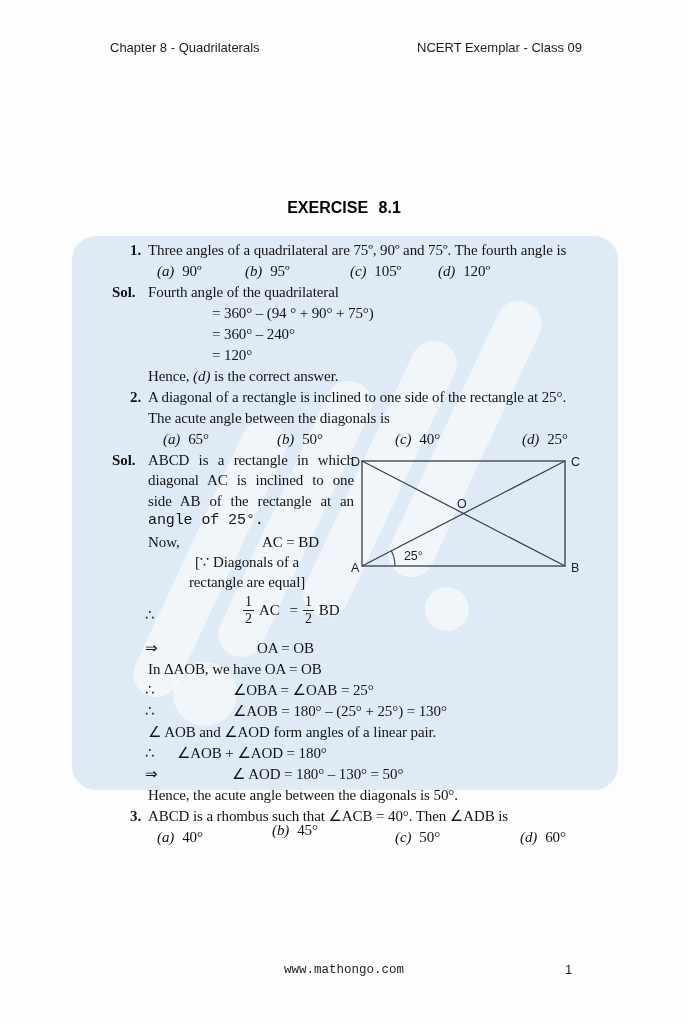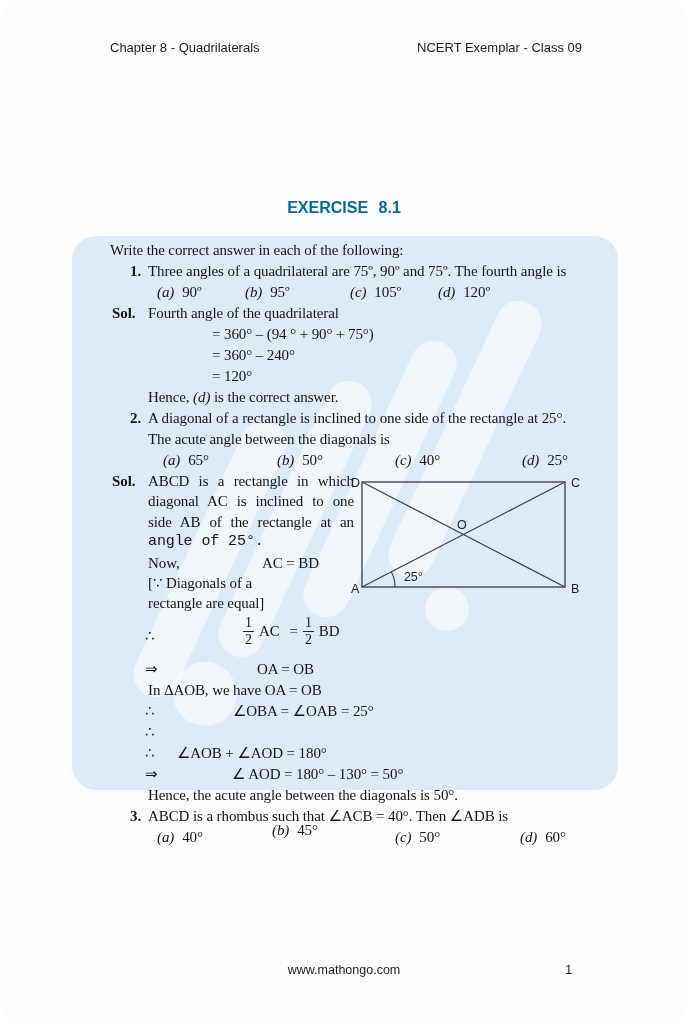--- a/index.html
+++ b/index.html
@@ -3,21 +3,21 @@
 <meta charset="utf-8">
 <style>
   html,body{margin:0;padding:0;background:#ffffff;}
   .page{position:relative;width:688px;height:1024px;background:#fdfdfe;overflow:hidden;
         font-family:"Liberation Serif",serif;color:#141414;border-radius:22px;}
   
   .header{position:absolute;top:40px;left:110px;right:106px;display:flex;justify-content:space-between;
           font-family:"Liberation Sans",sans-serif;font-size:13px;color:#1d1d1d;}
   
   .title{position:absolute;top:199px;left:0;right:0;text-align:center;
-         font-family:"Liberation Sans",sans-serif;font-weight:bold;font-size:16px;word-spacing:6px;color:#0369a1;}
+         font-family:"Liberation Sans",sans-serif;font-weight:bold;font-size:16px;word-spacing:6px;color:#000000;}
   
   .bluebox{position:absolute;left:72px;top:236px;width:546px;height:554px;background:#dfeaf7;
            border-radius:24px;overflow:hidden;}
   .wm-bar{position:absolute;width:46px;height:300px;border-radius:26px;background:rgba(255,255,255,0.55);
           transform:rotate(25deg);}
   .wm-dot{position:absolute;border-radius:50%;background:rgba(255,255,255,0.55);}
   
   .content{position:absolute;left:110px;top:240px;width:478px;font-size:15px;line-height:21px;
            letter-spacing:-0.1px;}
   .line{white-space:nowrap;}
@@ -28,38 +28,38 @@
   .opt{position:absolute;white-space:nowrap;text-align:right;}
   .opt .ol{font-style:italic;margin-right:8px;}
   .eq{padding-left:102px;}
   
   .twocol{position:relative;height:142px;margin-left:38px;line-height:20.4px;}
   .twocol .sol-label{left:-36px;top:0;}
   .jline{width:206px;text-align:justify;text-align-last:justify;}
   .jline.last{text-align-last:left;font-family:Liberation Mono, monospace;}
   .nowrow{position:relative;width:206px;}
   .nowexpr{position:absolute;left:114px;}
-  .bracketline{width:198px;text-align:left;}
+  .bracketline{width:198px;text-align:center;}
   
   .mrow{position:relative;height:21px;}
   .msym{position:absolute;left:35px;}
   .mexpr{position:absolute;white-space:nowrap;}
   .frac-row{height:46px;}
   .frac-row .msym{top:13px;}
   .frac-row .mexpr{top:2px;left:133px;display:inline-flex;align-items:center;}
   .frac{display:inline-flex;flex-direction:column;align-items:center;line-height:1.15;font-size:14px;}
   .frac .den{border-top:1.2px solid #222;padding:0 2px;}
   .fgap{margin:0 5px;}
   
   .diagram{position:absolute;left:202px;top:1px;}
   .diagram text{font-family:"Liberation Sans",sans-serif;font-size:12.5px;fill:#222;}
   .it{font-style:italic;}
   
   .footer-site{position:absolute;top:963px;left:0;right:0;text-align:center;
-               font-family:Liberation Sans, sans-serif;font-size:12.5px;color:#1d1d1d;}
+               font-family:Liberation Mono, monospace;font-size:12.5px;color:#1d1d1d;}
   .footer-page{position:absolute;top:962px;left:565px;font-family:"Liberation Sans",sans-serif;
                font-size:13px;color:#1d1d1d;}
 </style>
 </head>
 <body>
 
 <div class="page">
 
   <div class="header">
     <span>Chapter 8 - Quadrilaterals</span>
@@ -72,21 +72,20 @@
     <div class="wm-bar" style="left:115px;top:173px;"></div>
     <div class="wm-bar" style="left:200px;top:133px;"></div>
     <div class="wm-bar" style="left:285px;top:93px;"></div>
     <div class="wm-bar" style="left:370px;top:53px;"></div>
     <div class="wm-dot" style="left:101px;top:426px;width:64px;height:64px;"></div>
     <div class="wm-dot" style="left:353px;top:351px;width:44px;height:44px;"></div>
   </div>
 
   <div class="content">
 
-    <div class="line">Write the correct answer in each of the following:</div>
 
     <div class="line qrow">
       <span class="qnum">1.</span>
       <span>Three angles of a quadrilateral are 75º, 90º and 75º. The fourth angle is</span>
     </div>
     <div class="opt-row">
       <span class="opt" style="left:47px"><span class="ol">(a)</span><span class="ov">90º</span></span>
       <span class="opt" style="left:135px"><span class="ol">(b)</span><span class="ov">95º</span></span>
       <span class="opt" style="left:240px"><span class="ol">(c)</span><span class="ov">105º</span></span>
       <span class="opt" style="left:328px"><span class="ol">(d)</span><span class="ov">120º</span></span>
@@ -163,21 +162,23 @@
       <span class="msym">⇒</span>
       <span class="mexpr" style="left:147px">OA = OB</span>
     </div>
     <div class="line qrow">In ΔAOB, we have OA = OB</div>
     <div class="mrow">
       <span class="msym">∴</span>
       <span class="mexpr" style="left:123px">∠OBA = ∠OAB = 25°</span>
     </div>
     <div class="mrow">
       <span class="msym">∴</span>
-    </div>
+      <span class="mexpr" style="left:123px">∠AOB = 180° – (25° + 25°) = 130°</span>
+    </div>
+    <div class="line qrow">∠ AOB and ∠AOD form angles of a linear pair.</div>
     <div class="mrow">
       <span class="msym">∴</span>
       <span class="mexpr" style="left:67px">∠AOB + ∠AOD = 180°</span>
     </div>
     <div class="mrow">
       <span class="msym">⇒</span>
       <span class="mexpr" style="left:122px">∠ AOD = 180° – 130° = 50°</span>
     </div>
 
     <div class="line qrow">Hence, the acute angle between the diagonals is 50°.</div>

